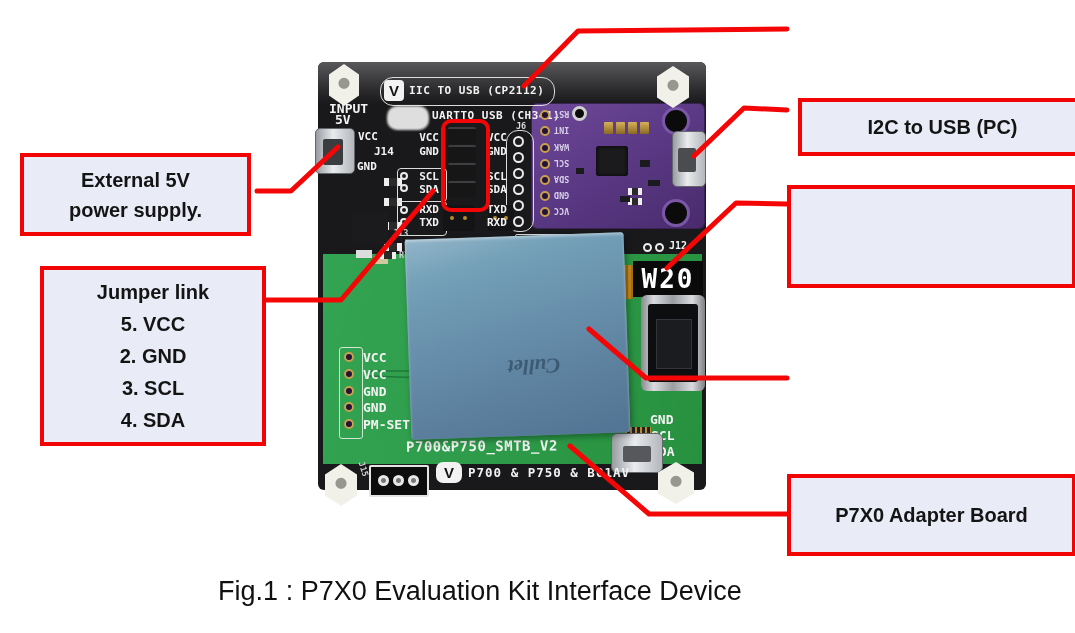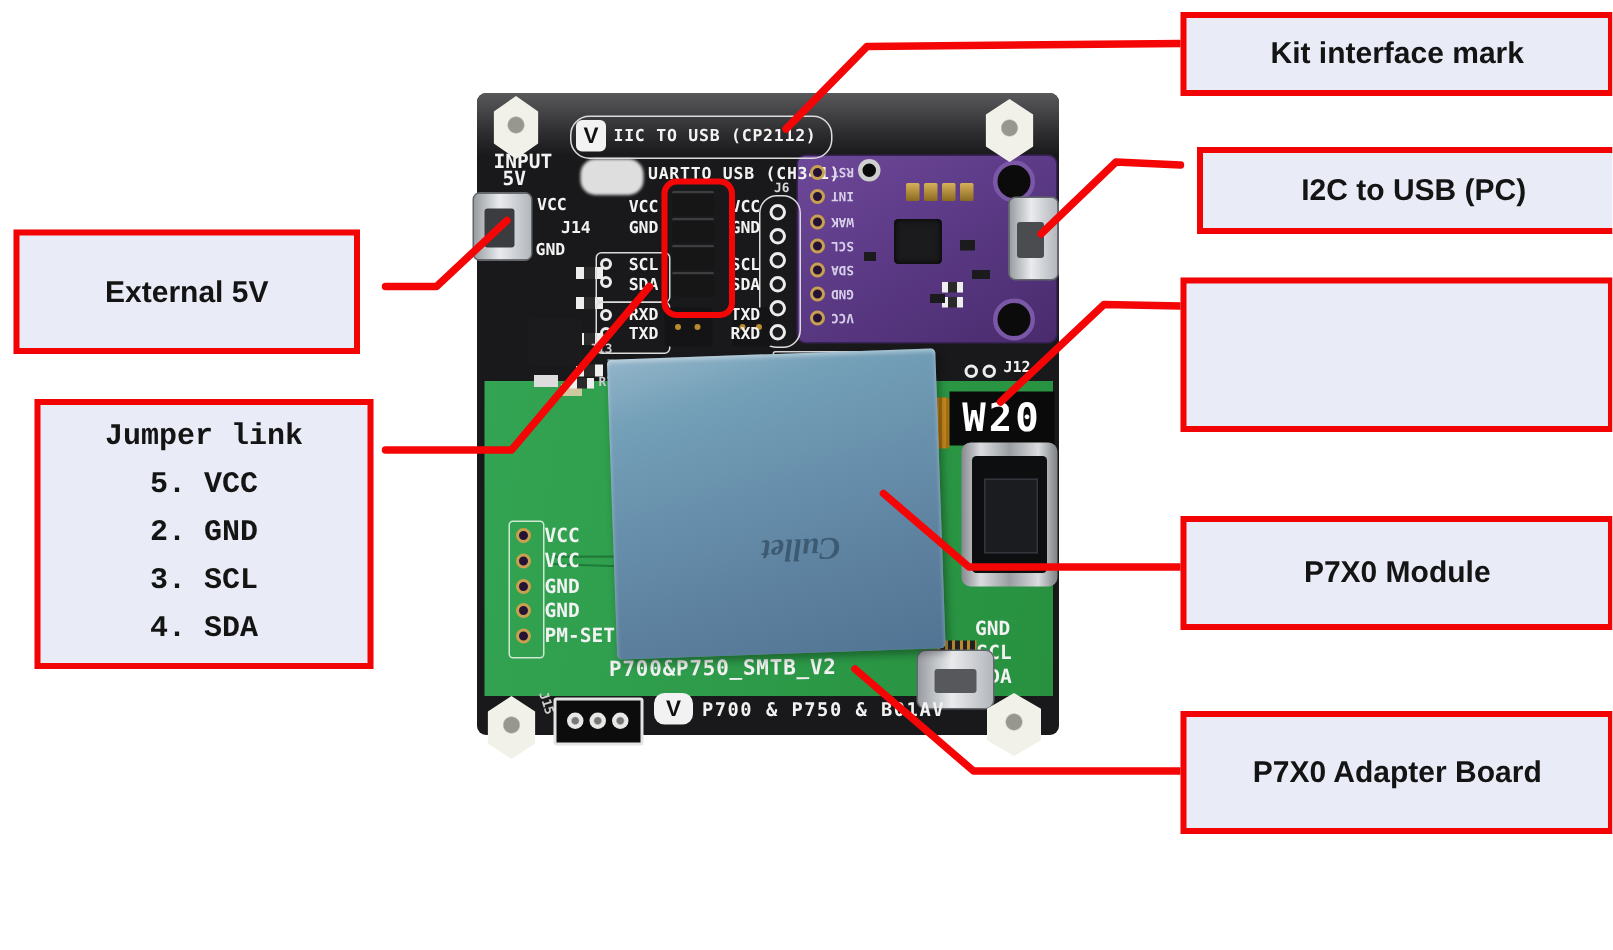--- a/index.html
+++ b/index.html
@@ -259,38 +259,34 @@
       <path d="M787 29 L578 31 L524 86"></path>
       <path d="M787 110 L744 108 L694 156"></path>
       <path d="M787 204 L736 203 L667 268"></path>
       <path d="M787 378 L646 378 L589 329"></path>
       <path d="M787 514 L649 514 L570 446"></path>
       <path d="M257 191 L291 191 L338 147"></path>
       <path d="M257 300 L341 300 L433 191"></path>
     </g>
   </svg>
 
-  <div class="callout" style="left:787px;top:8px;width:281px;height:48px;">
-    <span>Kit interface mark</span>
-  </div>
   <div class="callout" style="left:798px;top:98px;width:281px;height:50px;">
     <span>I2C to USB (PC)</span>
   </div>
   <div class="callout" style="left:787px;top:185px;width:281px;height:95px;">
   </div>
-  <div class="callout" style="left:787px;top:344px;width:281px;height:68px;">
-    <span>P7X0 Module</span>
-  </div>
   <div class="callout" style="left:787px;top:474px;width:281px;height:74px;">
     <span>P7X0 Adapter Board</span>
   </div>
-  <div class="callout" style="left:9px;top:153px;width:223px;height:75px;">
+  <div class="callout" style="left:20px;top:153px;width:223px;height:75px;">
     <span>External 5V</span>
-  </div>
-  <div class="callout" style="left:23px;top:266px;width:218px;height:172px;line-height:1.6;font-family:Liberation Mono, monospace;">
+    <span>power supply.</span>
+  </div>
+  <div class="callout" style="left:40px;top:266px;width:218px;height:172px;line-height:1.6;">
     <span>Jumper link</span>
     <span>5. VCC</span>
     <span>2. GND</span>
     <span>3. SCL</span>
     <span>4. SDA</span>
   </div>
 
+  <div class="caption">Fig.1 : P7X0 Evaluation Kit Interface Device</div>
 </div>
 
 </body></html>

